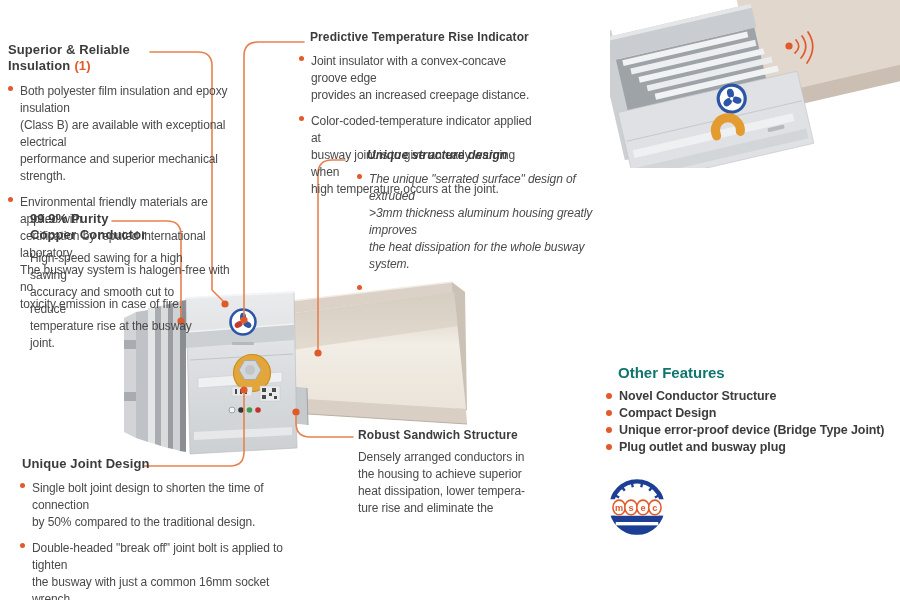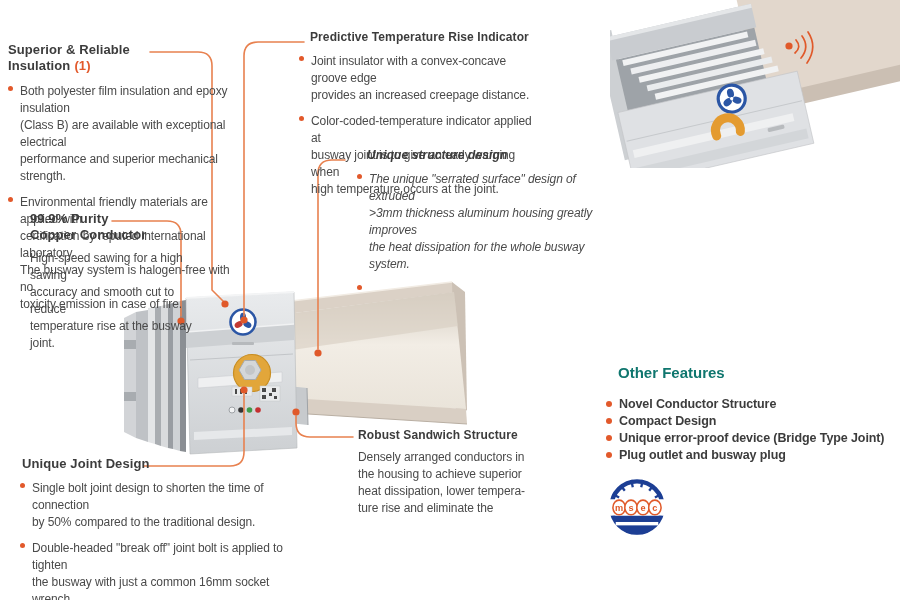--- a/index.html
+++ b/index.html
@@ -24,21 +24,21 @@
     width:5px;height:5px;border-radius:50%;background:#e2592b;
     flex:0 0 5px;margin:3px 7px 0 0;
   }
   .btext,.plainbody{
     font-size:12px;line-height:1.42;color:#4a4a4a;
     white-space:pre-line;letter-spacing:-.1px;
   }
   .plainbody{margin-top:6px;}
   
   .of-title{font-size:15px;font-weight:bold;color:#0f766e;padding-left:12px;}
-  .of-list{margin-top:16px;}
+  .of-list{margin-top:8px;}
   .of-item{display:flex;align-items:center;margin-bottom:3px;}
   .of-dot{width:6px;height:6px;border-radius:50%;background:#e2592b;flex:0 0 6px;margin-right:7px;}
   .of-text{font-size:12.5px;font-weight:bold;color:#3c3c3c;letter-spacing:-.1px;}
   
   .brand-row{position:absolute;left:608px;top:478px;display:flex;align-items:center;}
   .brand-name{
     font-family:"Liberation Serif", serif;font-style:italic;font-weight:bold;
     font-size:31px;color:#1c3e94;margin-left:10px;letter-spacing:1px;
   }
   .brand-reg{font-size:10px;color:#1c3e94;vertical-align:14px;font-style:normal;margin-left:1px;}

